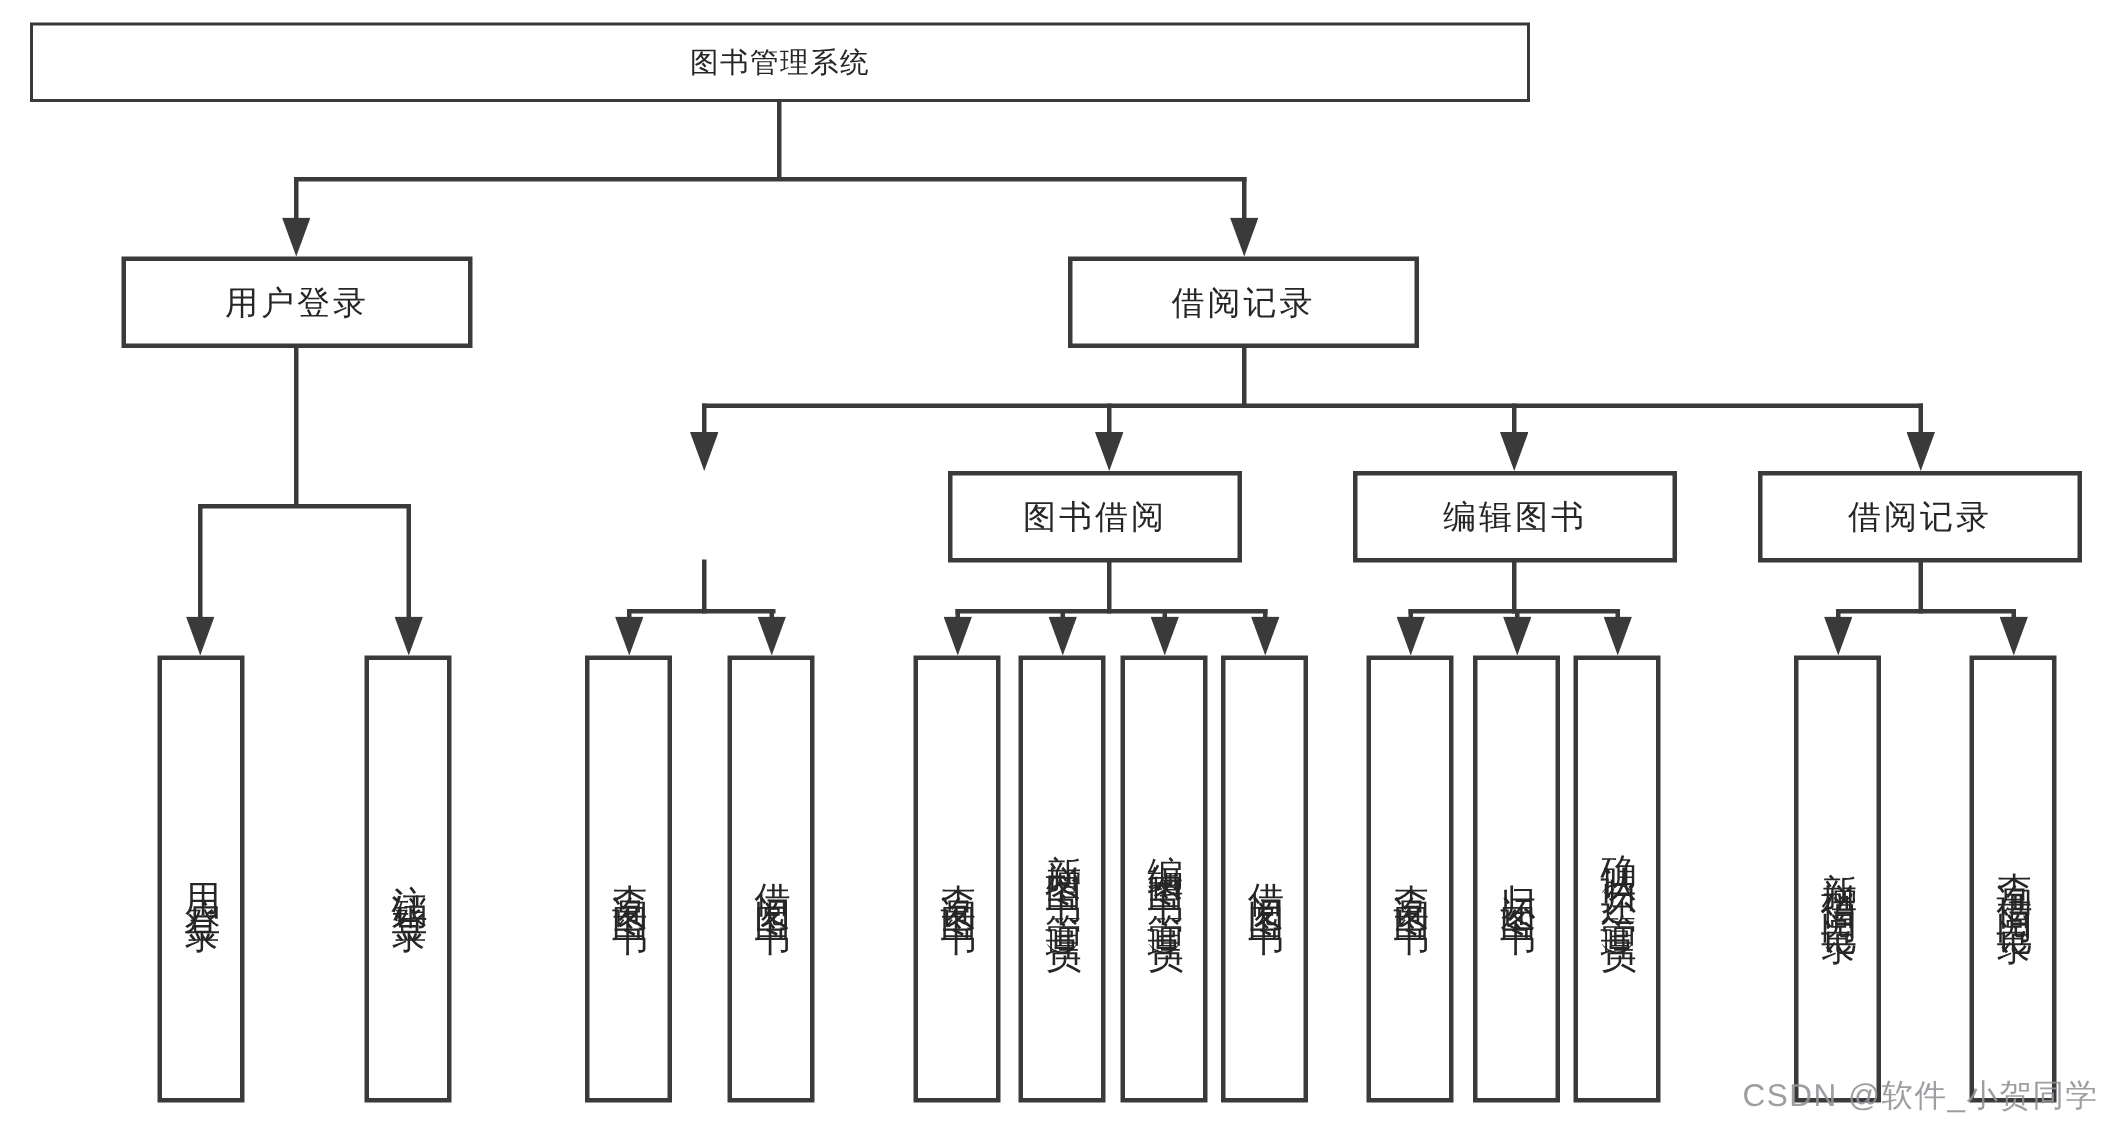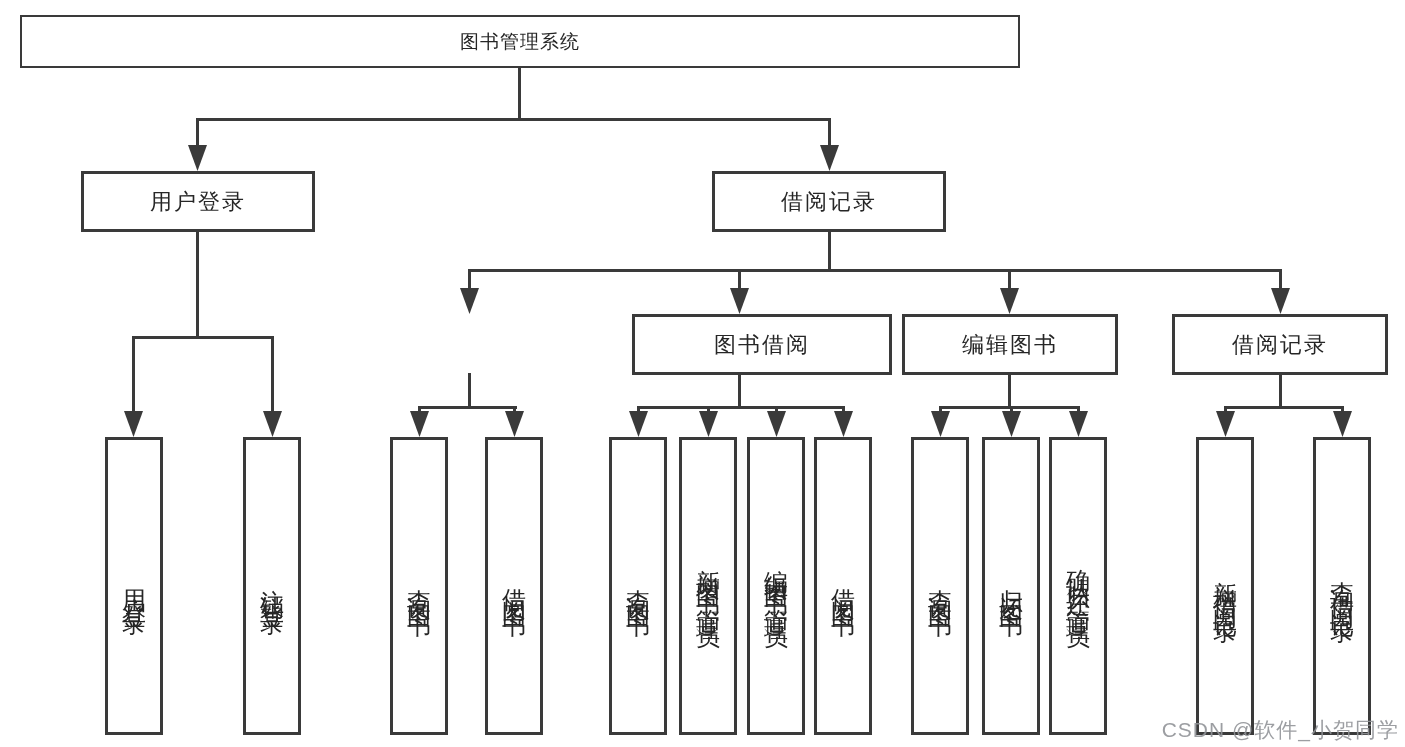--- a/index.html
+++ b/index.html
@@ -60,21 +60,21 @@
 
   <div class="box" style="left:81px;top:171px;width:234px;height:61px;">
     <span class="hlabel lg">用户登录</span>
   </div>
 
   <div class="box" style="left:712px;top:171px;width:234px;height:61px;">
     <span class="hlabel lg">借阅记录</span>
   </div>
 
 
-  <div class="box" style="left:632px;top:314px;width:260px;height:61px;">
+  <div class="box" style="left:632px;top:314px;width:196px;height:61px;">
     <span class="hlabel lg">图书借阅</span>
   </div>
 
   <div class="box" style="left:902px;top:314px;width:216px;height:61px;">
     <span class="hlabel lg">编辑图书</span>
   </div>
 
   <div class="box" style="left:1172px;top:314px;width:216px;height:61px;">
     <span class="hlabel lg">借阅记录</span>
   </div>

